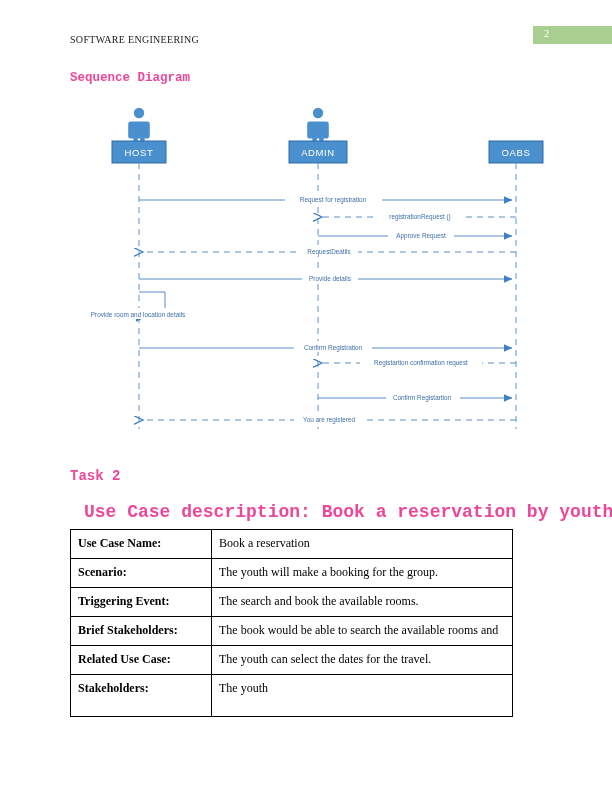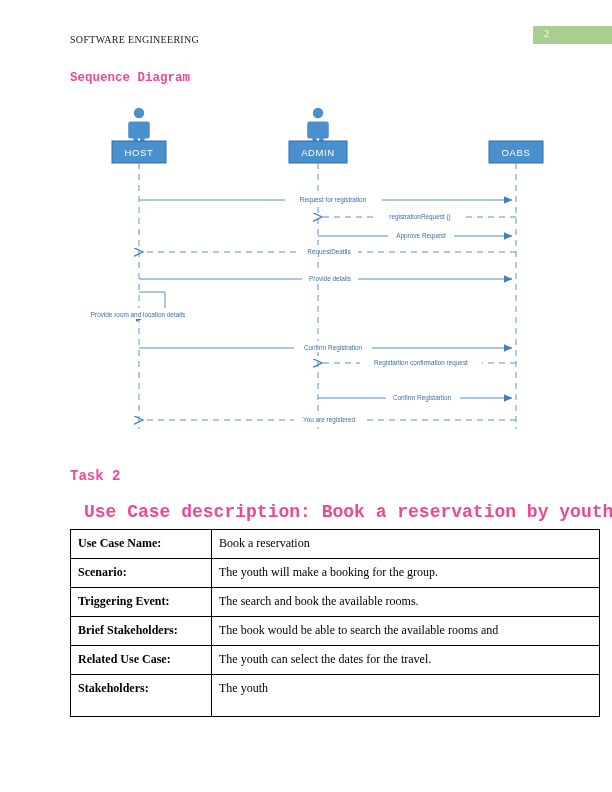--- a/index.html
+++ b/index.html
@@ -71,21 +71,21 @@
     width: 612px;
     height: 340px;
   }
   .diagram svg { display: block; }
 
   
   .uc-table {
     position: absolute;
     left: 70px;
     top: 529px;
-    width: 530px;
+    width: 443px;
     border-collapse: collapse;
     table-layout: fixed;
   }
   .uc-table td {
     border: 1px solid #000000;
     padding: 6px 7px 6px 7px;
     vertical-align: top;
     font-family: "Liberation Serif", serif;
     font-size: 12px;
     line-height: 1.25;

